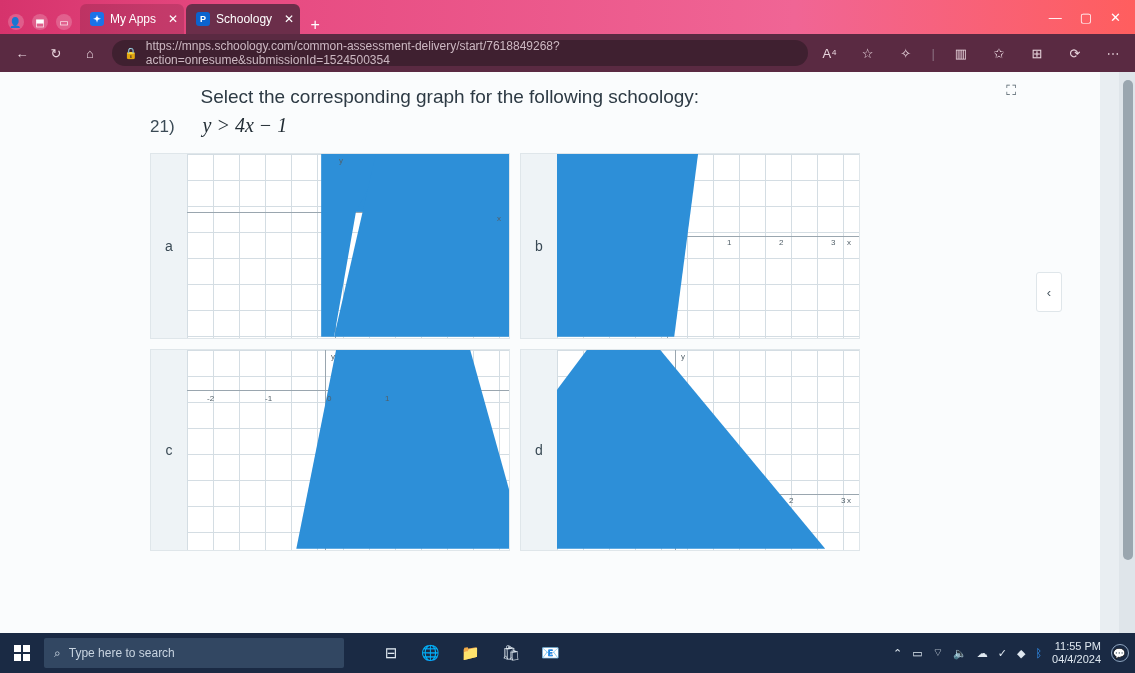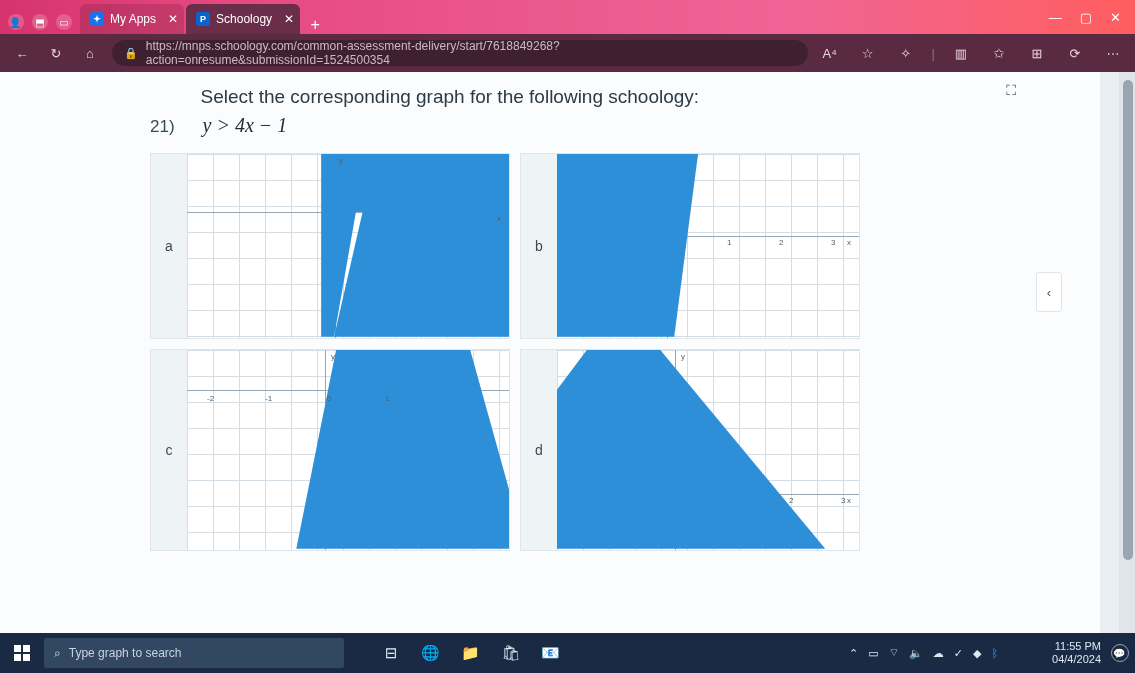--- a/index.html
+++ b/index.html
@@ -56,21 +56,21 @@
 
 .side-nav { position:absolute; right:38px; top:200px; width:26px; height:40px; background:#fff; border:1px solid #dfe6ea; border-radius:3px; display:flex; align-items:center; justify-content:center; font-size:13px; color:#4a5862; cursor:pointer; }
 
 .taskbar { height:40px; background:#1a2a44; display:flex; align-items:center; color:#dfe8f0; font-size:12px; position:relative; }
 .start { width:44px; height:40px; display:flex; align-items:center; justify-content:center; }
 .start svg { width:16px; height:16px; }
 .search { height:30px; width:300px; background:#324762; border-radius:2px; display:flex; align-items:center; padding:0 10px; gap:8px; color:#c8d4e0; }
 .tb-center { display:flex; gap:6px; margin-left:30px; }
 .tb-item { width:34px; height:34px; display:flex; align-items:center; justify-content:center; font-size:15px; }
 .tray { position:absolute; right:6px; display:flex; align-items:center; gap:10px; font-size:11px; }
-.clock { text-align:right; line-height:13px;margin-left:44px; }
+.clock { text-align:right; line-height:13px; }
 .circ { width:18px; height:18px; border:1px solid #8fa6c0; border-radius:50%; display:flex; align-items:center; justify-content:center; font-size:10px; }
 </style>
 </head>
 <body>
 
 <div class="titlebar">
   <div class="tb-left">
     <span class="tb-ico">👤</span>
     <span class="tb-ico">⬒</span>
     <span class="tb-ico">▭</span>
@@ -207,21 +207,21 @@
   <div class="start">
     <svg viewBox="0 0 16 16">
         <rect width="7" height="7" fill="#fff"></rect>
         <rect x="9" width="7" height="7" fill="#fff"></rect>
         <rect y="9" width="7" height="7" fill="#fff"></rect>
         <rect x="9" y="9" width="7" height="7" fill="#fff"></rect>
       </svg>
   </div>
   <div class="search">
     <span>⌕</span>
-    <span>Type graph to search</span>
+    <span>Type here to search</span>
   </div>
   <div class="tb-center">
     <div class="tb-item">⊟</div>
     <div class="tb-item">🌐</div>
     <div class="tb-item">📁</div>
     <div class="tb-item">🛍</div>
     <div class="tb-item">📧</div>
   </div>
   <div class="tray">
     <span>⌃</span>

